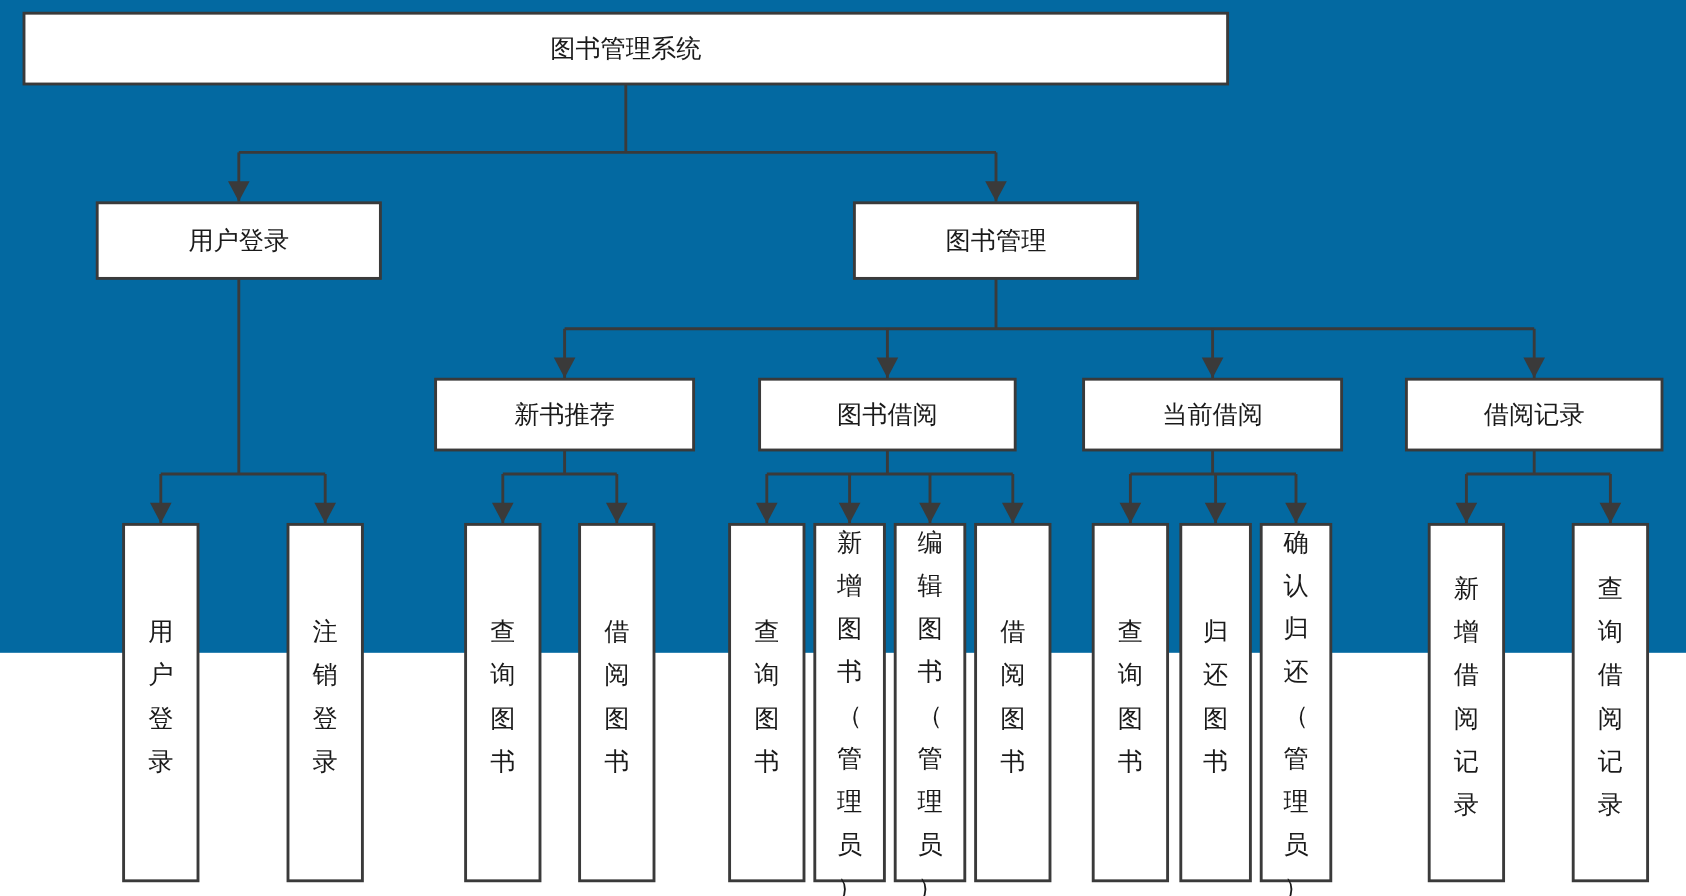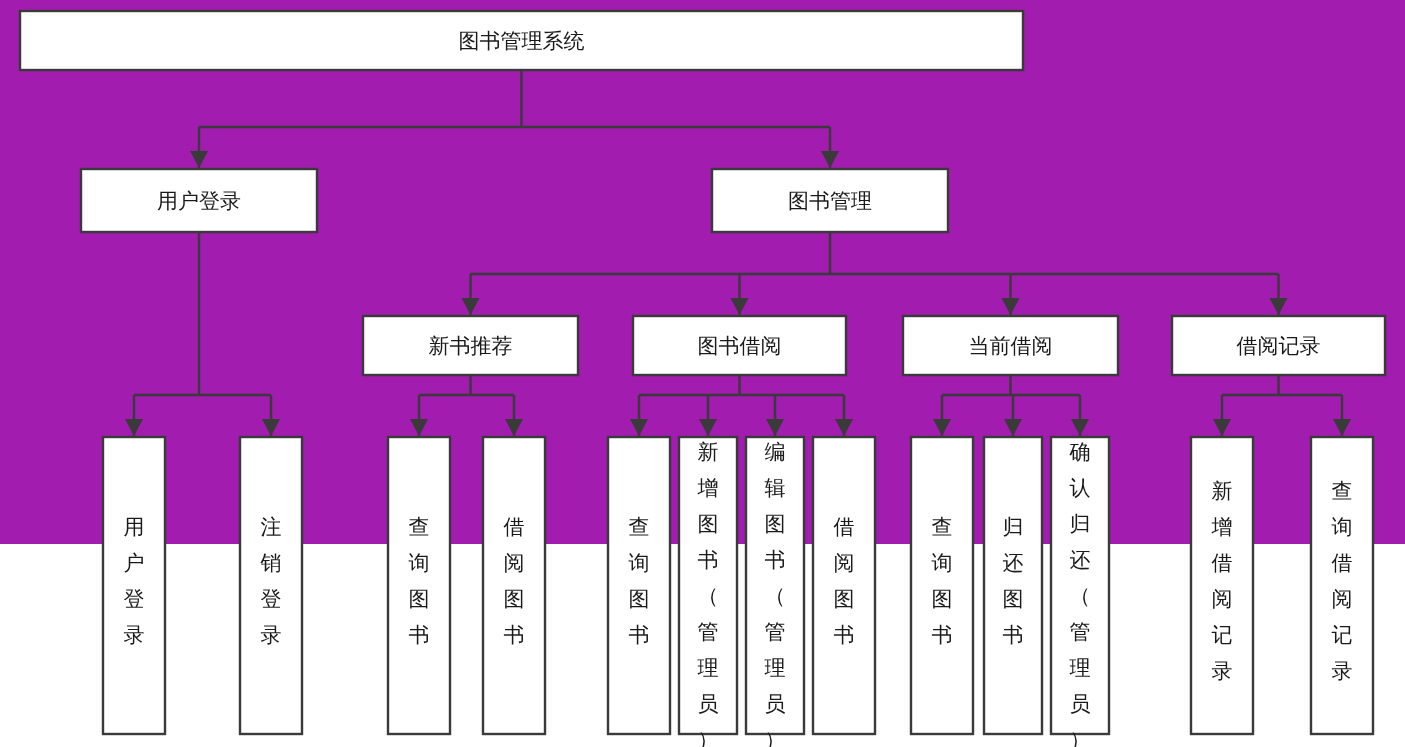--- a/index.html
+++ b/index.html
@@ -11,21 +11,21 @@
   body {
     width: 1405px;
     height: 747px;
     overflow: hidden;
     font-family: "DejaVu Sans", "Liberation Sans", sans-serif;
   }
   #diagram-root {
     position: relative;
     width: 1405px;
     height: 544px;
-    background: #a21caf;
+    background: #0369a1;
   }
   svg.diagram-canvas {
     position: absolute;
     left: 0;
     top: 0;
     width: 1405px;
     height: 747px;
     display: block;
   }
   .node-box {

